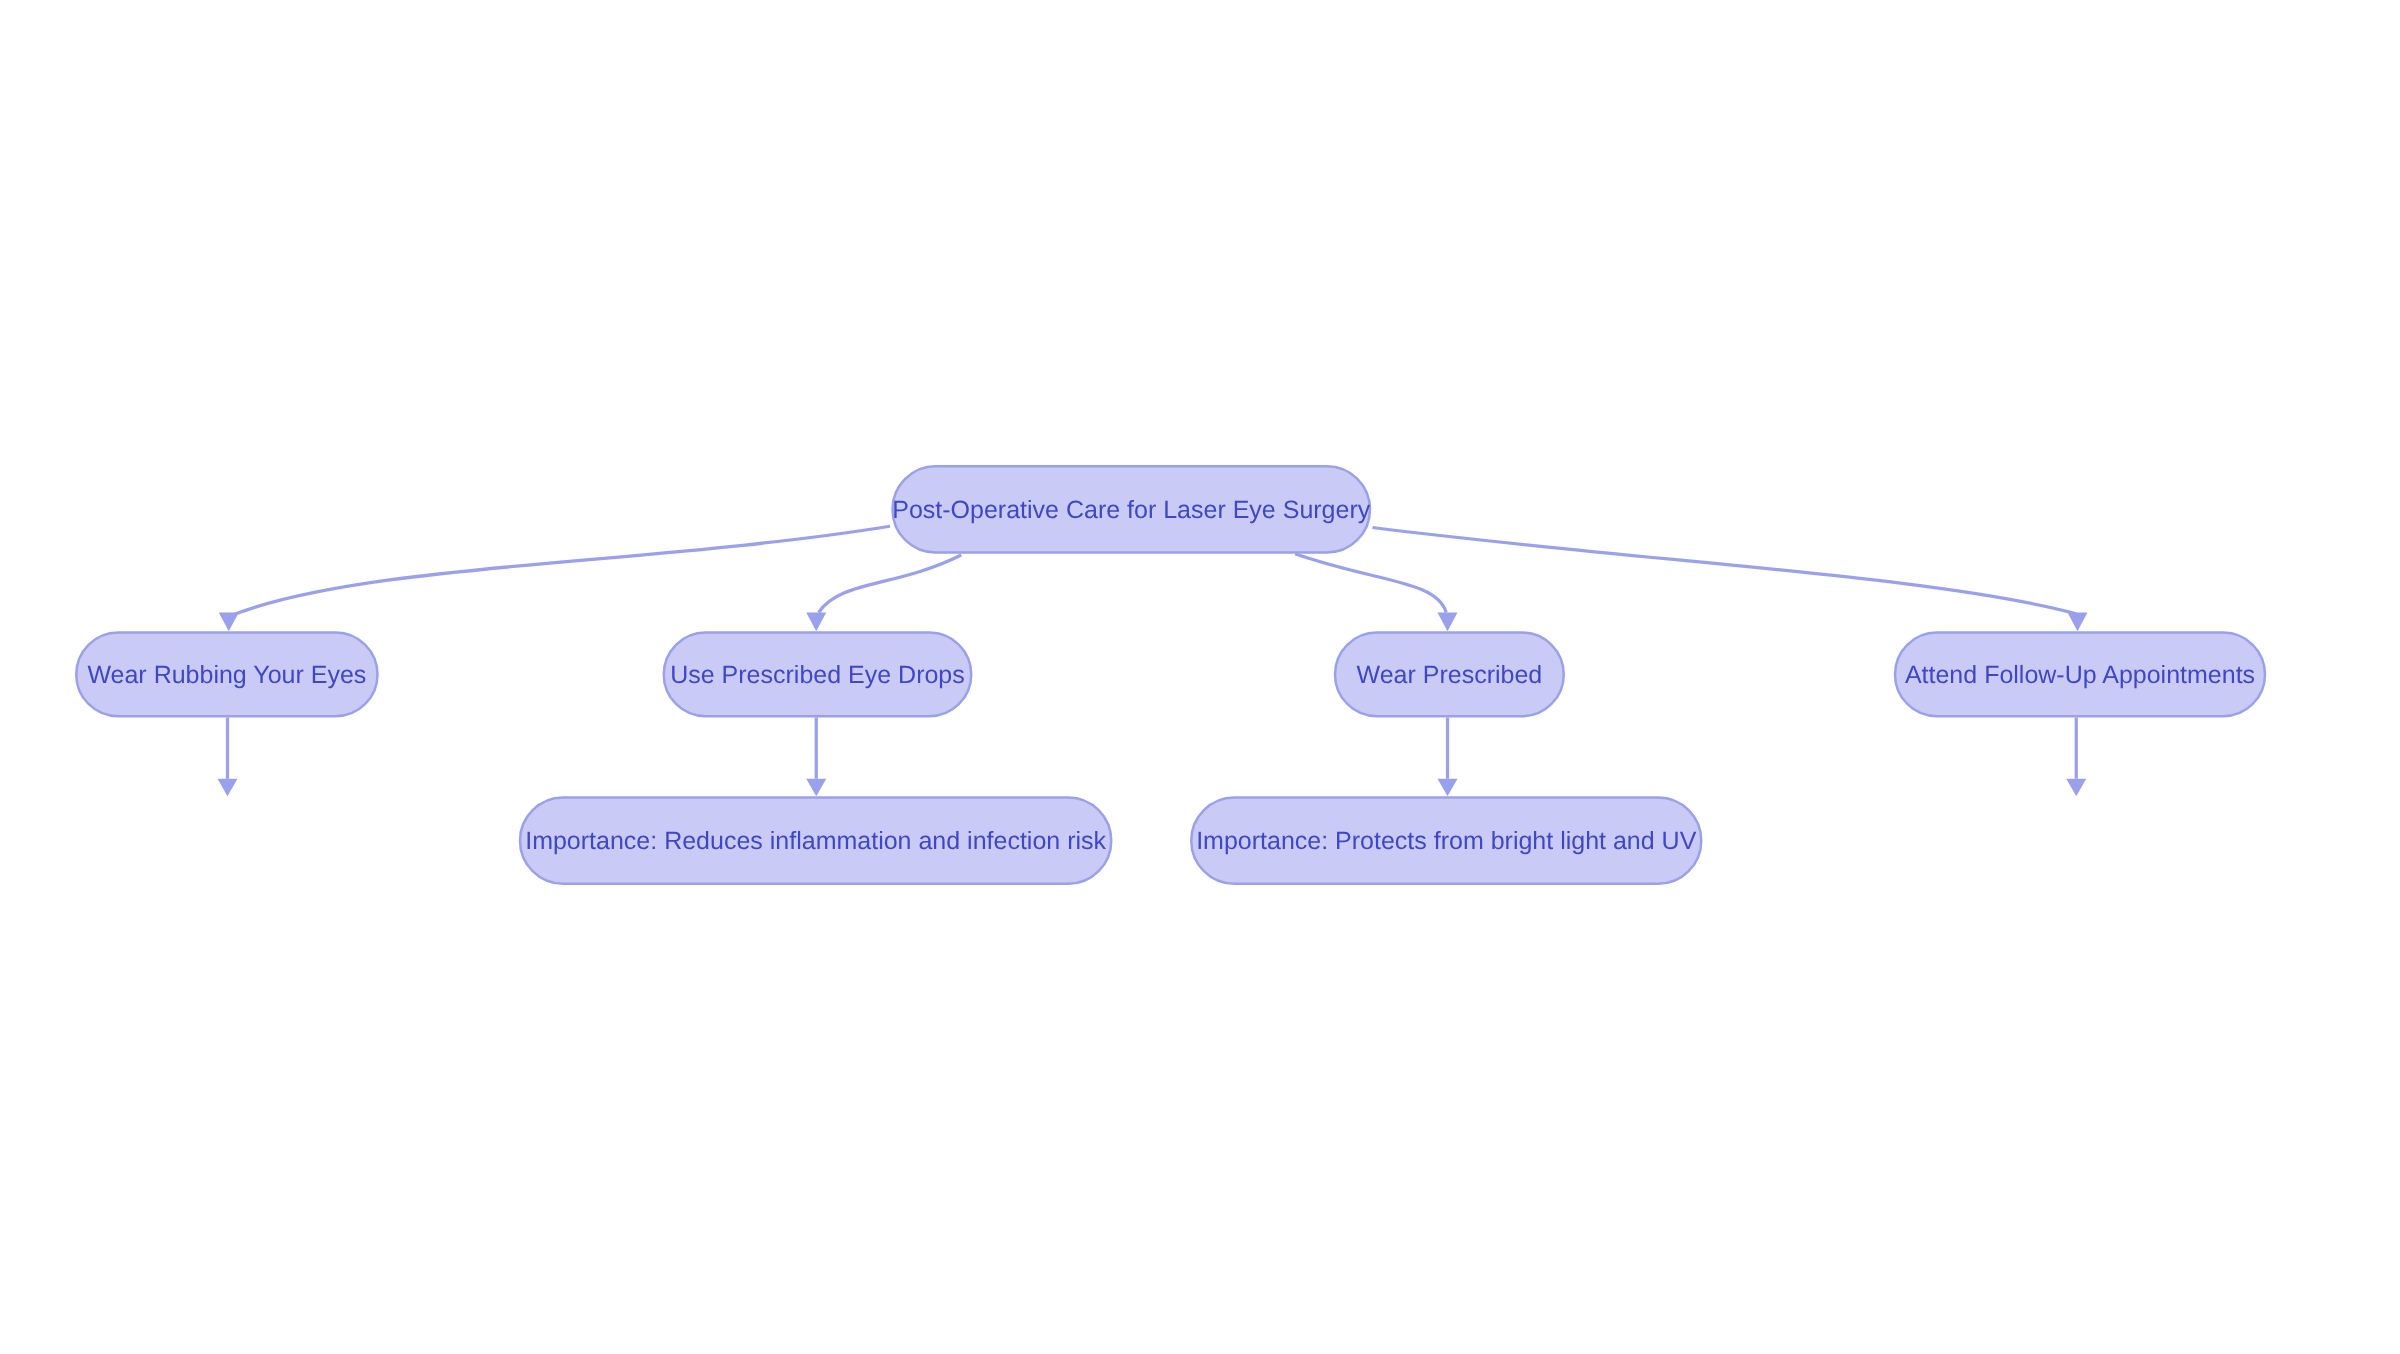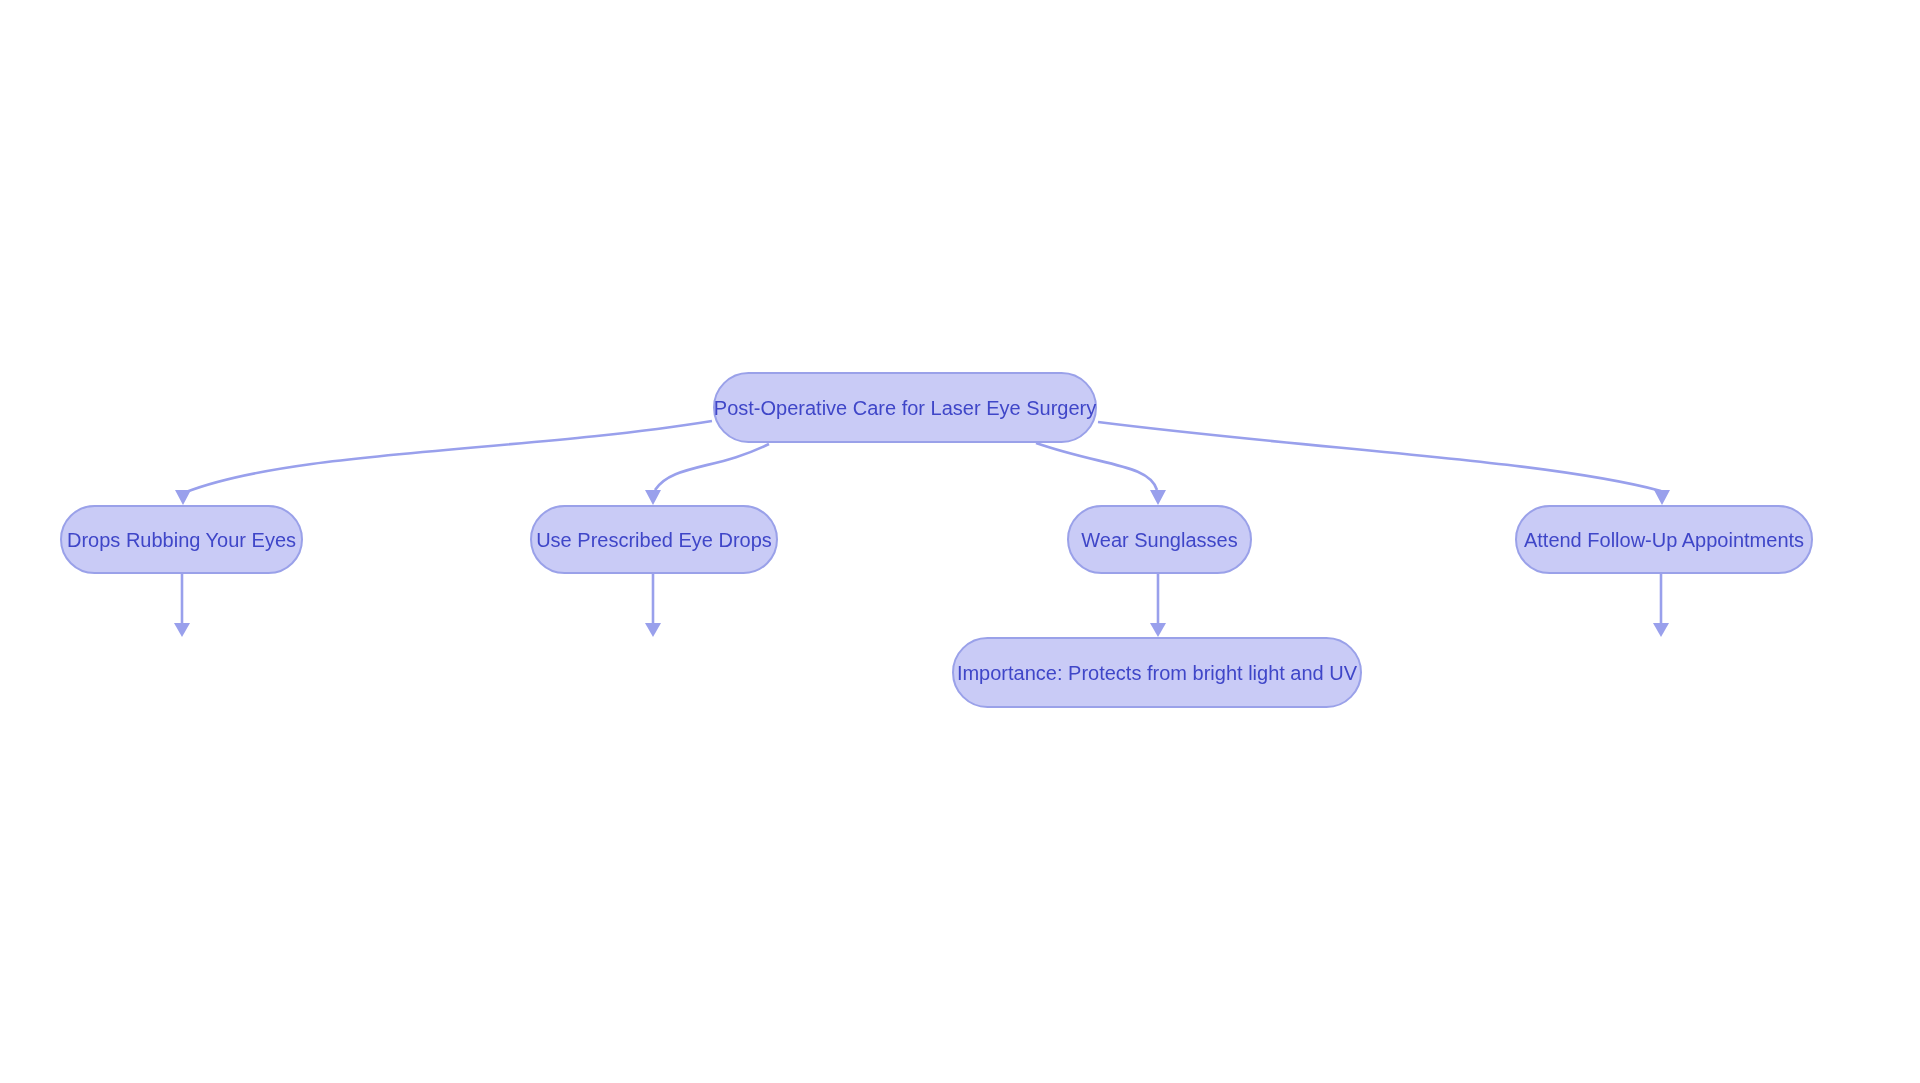--- a/index.html
+++ b/index.html
@@ -82,20 +82,21 @@
     <path class="edge" d="M 653 574 L 653 623"></path>
     <polygon class="arrowhead" points="645,623 661,623 653,637"></polygon>
     <path class="edge" d="M 1158 574 L 1158 623"></path>
     <polygon class="arrowhead" points="1150,623 1166,623 1158,637"></polygon>
     <path class="edge" d="M 1661 574 L 1661 623"></path>
     <polygon class="arrowhead" points="1653,623 1669,623 1661,637"></polygon>
   </svg>
 
   <div class="node n-root">Post-Operative Care for Laser Eye Surgery</div>
 
-  <div class="node n-s1">Drops Rubbing Your Eyes</div>
+  <div class="node n-s1">Wear Rubbing Your Eyes</div>
   <div class="node n-s2">Use Prescribed Eye Drops</div>
-  <div class="node n-s3">Wear Sunglasses</div>
+  <div class="node n-s3">Wear Prescribed</div>
   <div class="node n-s4">Attend Follow-Up Appointments</div>
 
+  <div class="node n-i2">Importance: Reduces inflammation and infection risk</div>
   <div class="node n-i3">Importance: Protects from bright light and UV</div>
 
 </div>
 
 </body></html>

